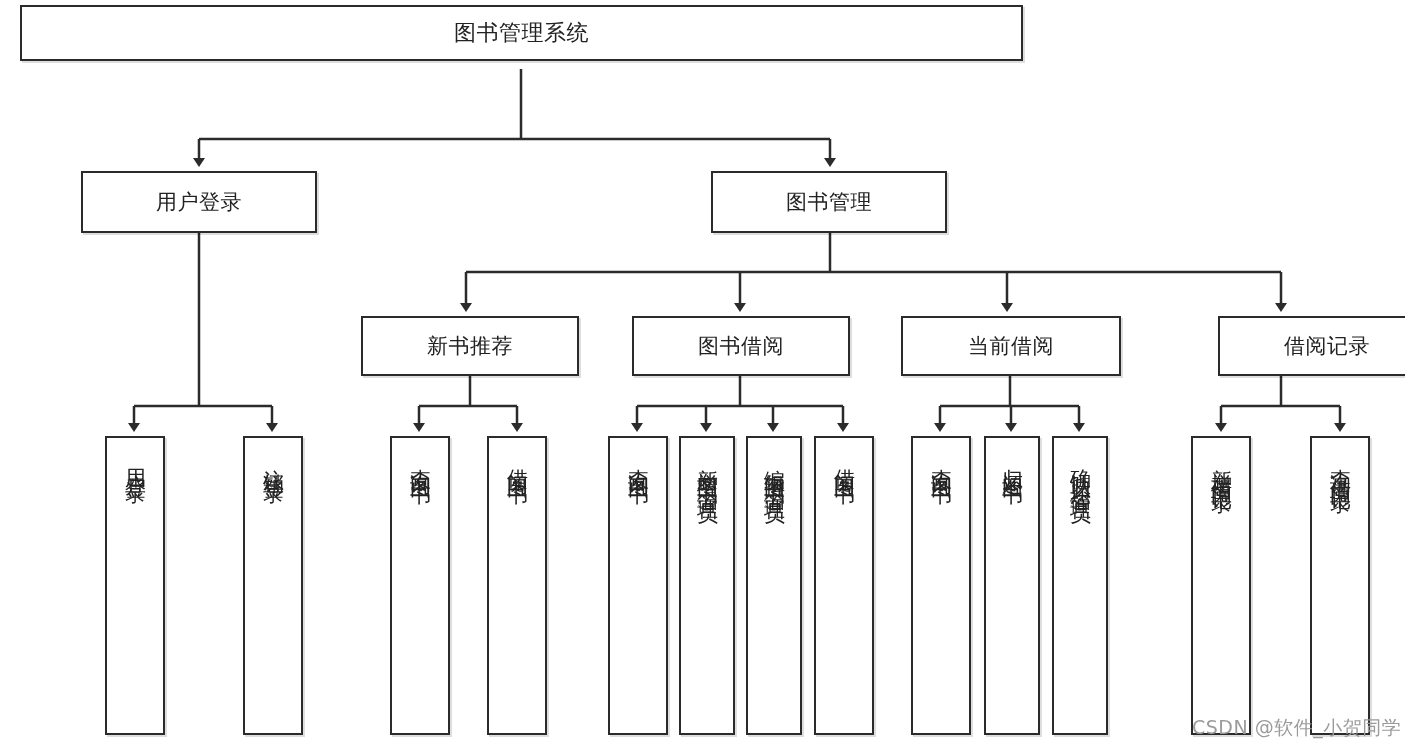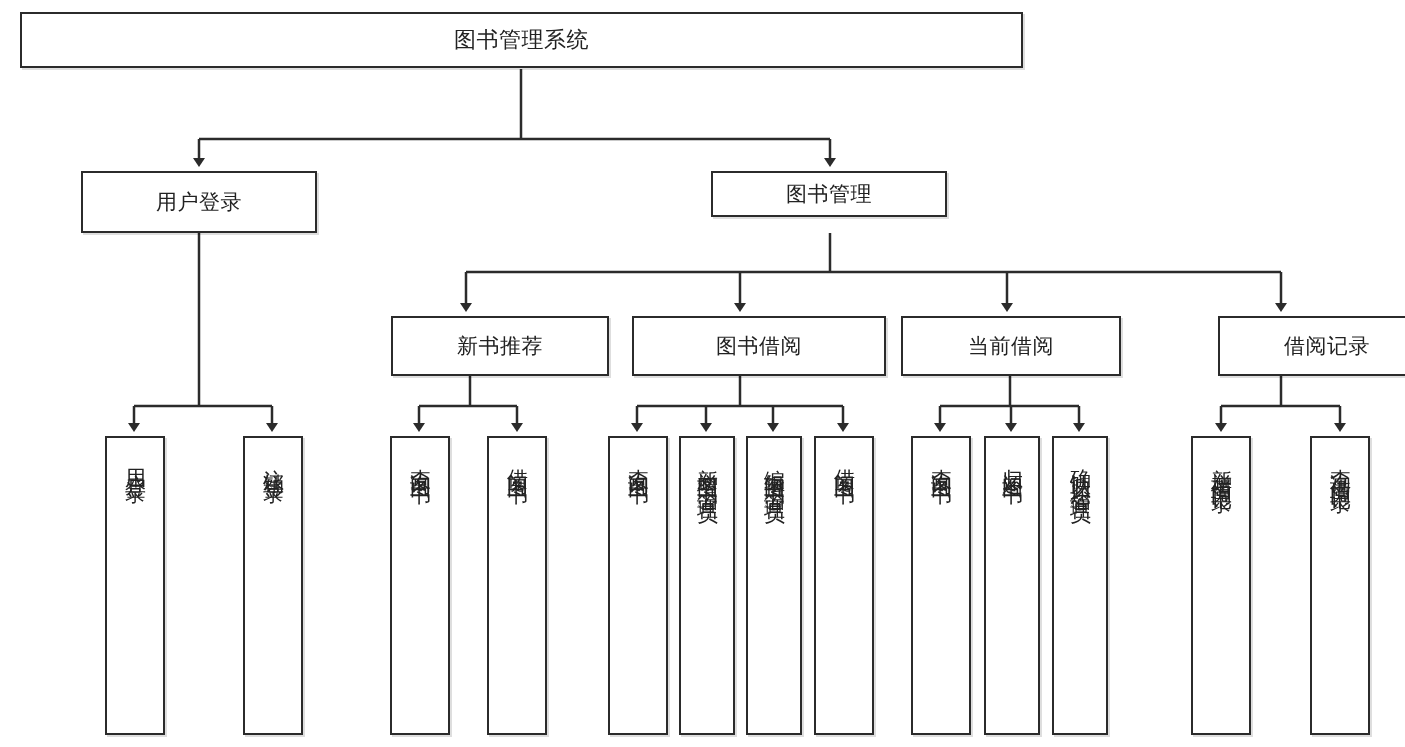--- a/index.html
+++ b/index.html
@@ -114,35 +114,35 @@
       <path d="M1011,406 L1011,425" marker-end="url(#arrow)"></path>
       <path d="M1079,406 L1079,425" marker-end="url(#arrow)"></path>
 
       <path d="M1281,376 L1281,406"></path>
       <path d="M1221,406 L1340,406"></path>
       <path d="M1221,406 L1221,425" marker-end="url(#arrow)"></path>
       <path d="M1340,406 L1340,425" marker-end="url(#arrow)"></path>
     </g>
   </svg>
 
-  <div class="node root" style="left:20px; top:12px; width:1003px; height:56px;">
+  <div class="node root" style="left:20px; top:5px; width:1003px; height:56px;">
     <span class="lbl">图书管理系统</span>
   </div>
 
   <div class="node" style="left:81px; top:171px; width:236px; height:62px;">
     <span class="lbl">用户登录</span>
   </div>
-  <div class="node" style="left:711px; top:171px; width:236px; height:46px;">
+  <div class="node" style="left:711px; top:171px; width:236px; height:62px;">
     <span class="lbl">图书管理</span>
   </div>
 
-  <div class="node" style="left:361px; top:316px; width:218px; height:60px;margin-left:30px;">
+  <div class="node" style="left:361px; top:316px; width:218px; height:60px;">
     <span class="lbl">新书推荐</span>
   </div>
-  <div class="node" style="left:632px; top:316px; width:254px; height:60px;">
+  <div class="node" style="left:632px; top:316px; width:218px; height:60px;">
     <span class="lbl">图书借阅</span>
   </div>
   <div class="node" style="left:901px; top:316px; width:220px; height:60px;">
     <span class="lbl">当前借阅</span>
   </div>
   <div class="node" style="left:1218px; top:316px; width:218px; height:60px;">
     <span class="lbl">借阅记录</span>
   </div>
 
   <div class="node leaf" style="left:105px; top:436px; width:60px; height:299px;">
@@ -178,14 +178,15 @@
   <div class="node leaf" style="left:1052px; top:436px; width:56px; height:299px;">
     <span class="lbl">确认归还（管理员）</span>
   </div>
   <div class="node leaf" style="left:1191px; top:436px; width:60px; height:299px;">
     <span class="lbl">新增借阅记录</span>
   </div>
   <div class="node leaf" style="left:1310px; top:436px; width:60px; height:299px;">
     <span class="lbl">查询借阅记录</span>
   </div>
 
+  <div class="watermark" style="left:1192px; top:715px;">CSDN @软件_小贺同学</div>
 
 </div>
 
 </body></html>

